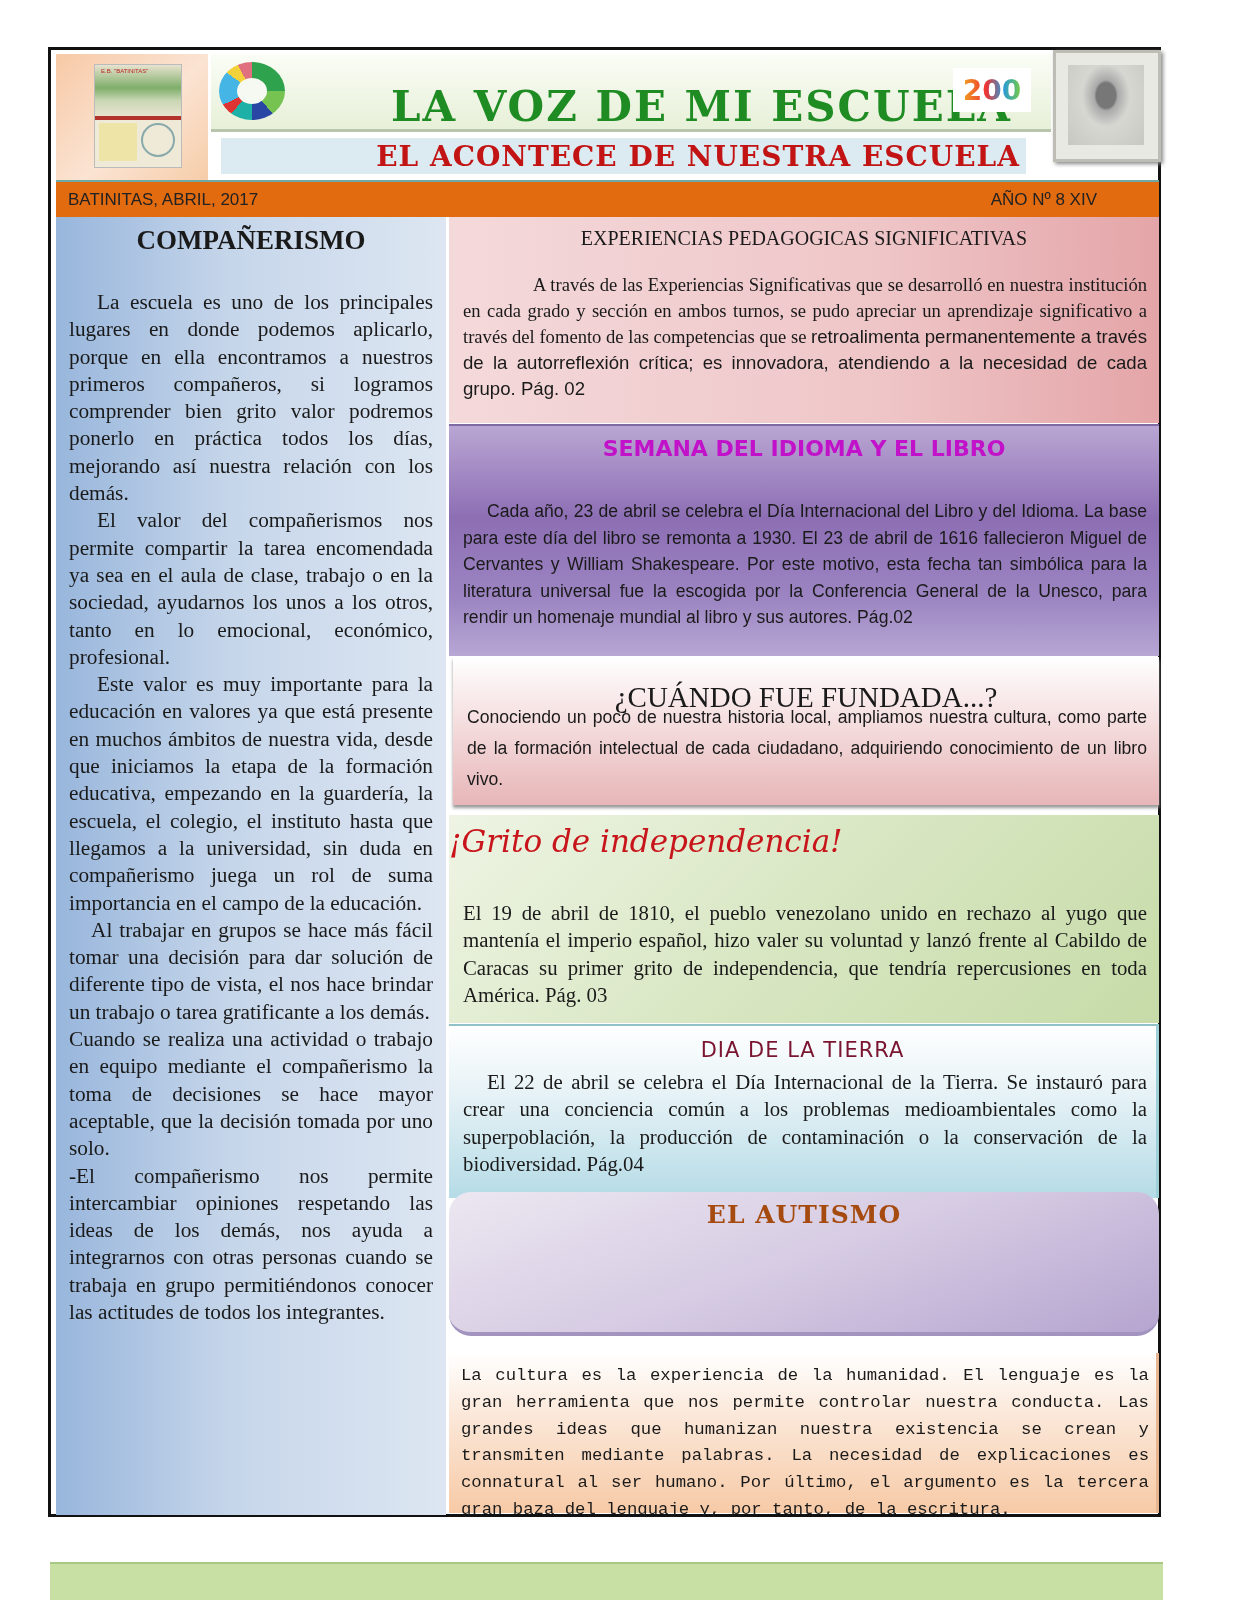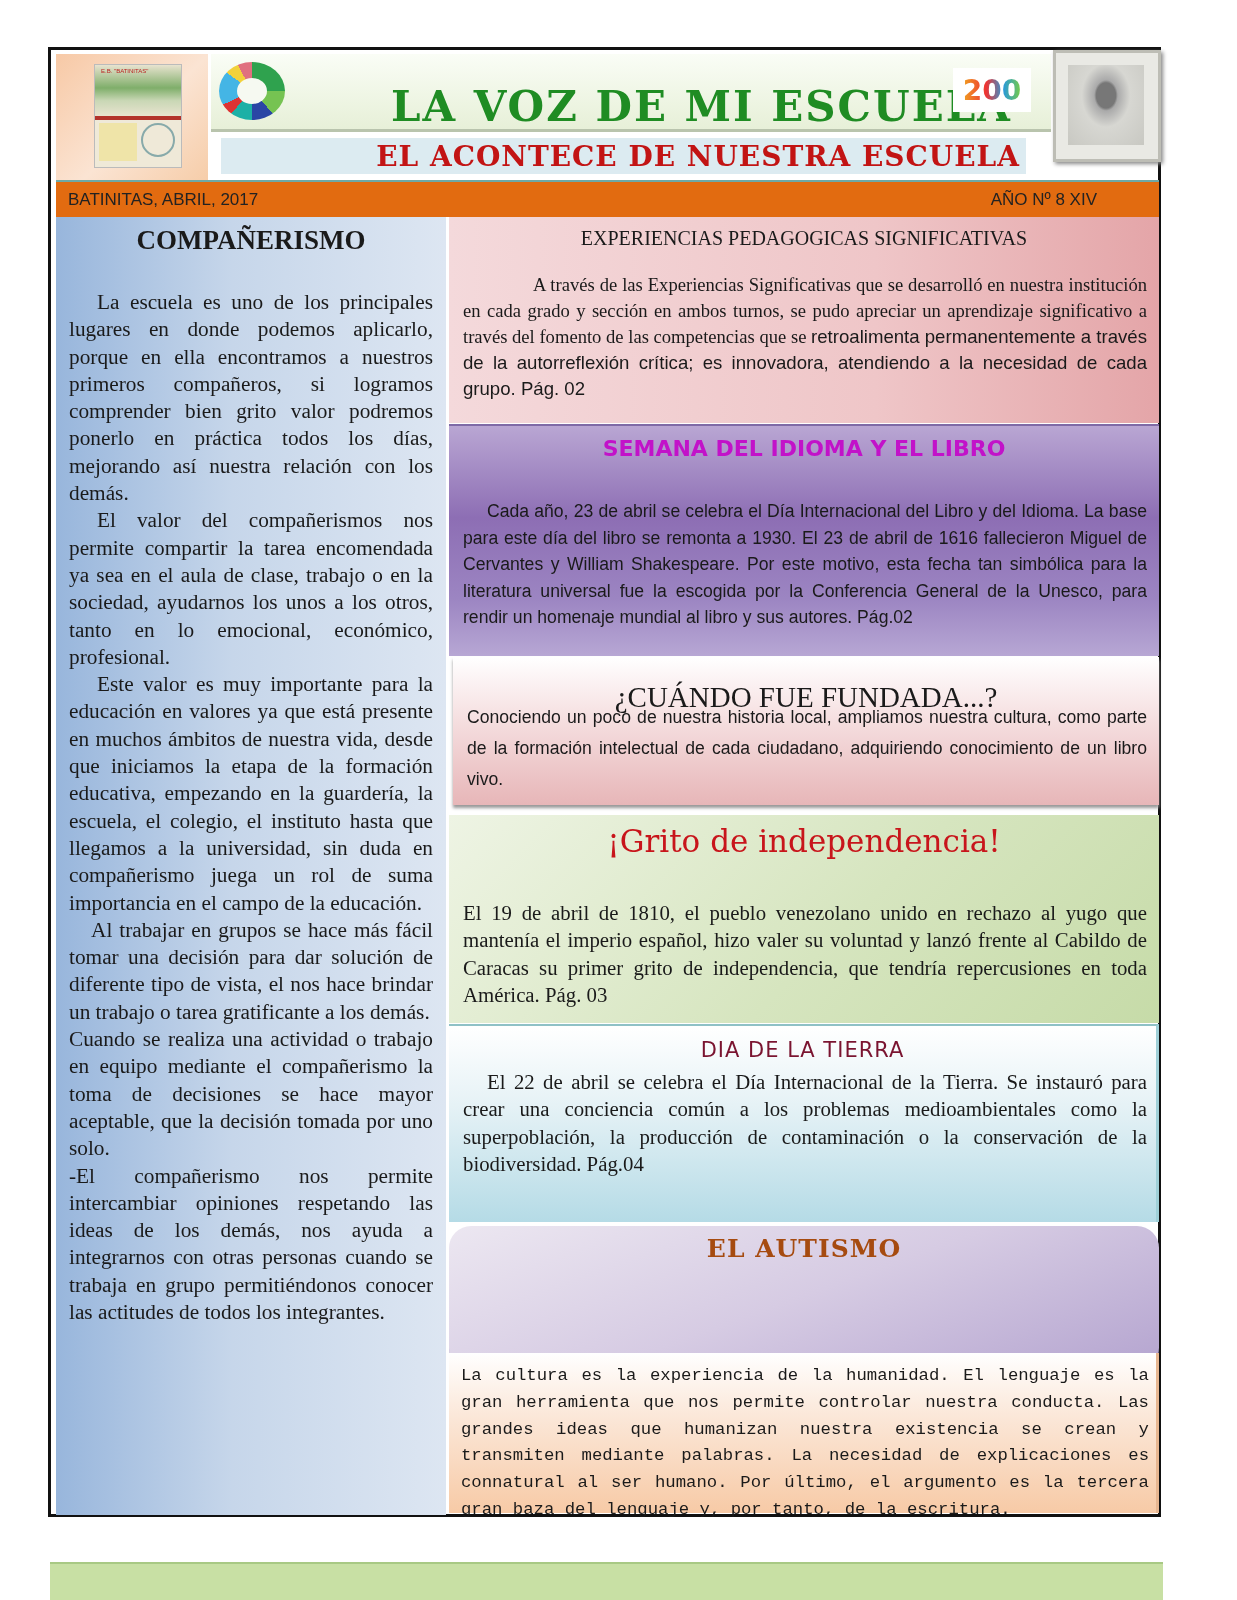--- a/index.html
+++ b/index.html
@@ -39,26 +39,26 @@
   .b1 h3{margin:0;position:absolute;left:0;right:0;top:10px;text-align:center;font-weight:normal;font-size:20px;font-family:"Liberation Serif",serif;}
   .b1 .txt{position:absolute;left:14px;top:55px;width:684px;font-size:18.6px;line-height:26px;text-align:justify;}
   .sans{font-family:"Liberation Sans",sans-serif;}
   .b2{top:374px;height:232px;background:linear-gradient(180deg,#b9a6d3 0%,#8d6eb4 40%,#9c85c2 75%,#b7a7d4 100%);border-top:2px solid #7f6aa6;}
   .b2 h3{margin:0;position:absolute;left:0;right:0;top:10px;text-align:center;font-family:"DejaVu Sans",sans-serif;font-weight:bold;font-size:22px;color:#c212c9;}
   .b2 .txt{position:absolute;left:14px;top:72px;width:684px;font-family:"Liberation Sans",sans-serif;font-size:17.6px;line-height:26.6px;text-align:justify;overflow:hidden;height:158px;}
   .b3{top:607px;left:402px;width:706px;height:148px;background:linear-gradient(180deg,#fff 0%,#f7e4e5 35%,#e7b6b8 100%);box-shadow:0 3px 3px #999;}
   .b3 h3{margin:16px;position:absolute;left:0;right:0;top:8px;text-align:center;font-weight:normal;font-size:29px;font-family:"Liberation Serif",serif;}
   .b3 .txt{position:absolute;left:14px;top:45px;width:680px;font-family:"Liberation Sans",sans-serif;font-size:17.6px;line-height:31px;text-align:justify;}
   .b4{top:765px;height:208px;background:linear-gradient(135deg,#eef4e4 0%,#d6e5bf 55%,#c6dba8 100%);}
-  .b4 h3{margin:0;position:absolute;left:0;right:0;top:8px;text-align:center;font-weight:normal;font-size:31px;color:#c8151b;font-family:"DejaVu Serif",serif;}
+  .b4 h3{margin:0;position:absolute;left:0;right:0;top:8px;font-style:italic;font-weight:normal;font-size:31px;color:#c8151b;font-family:"DejaVu Serif",serif;}
   .b4 .txt{position:absolute;left:14px;top:84px;width:684px;font-size:20.8px;line-height:27.4px;text-align:justify;}
-  .b5{top:974px;height:198px;background:linear-gradient(180deg,#fff 0%,#e6f2f6 40%,#b5dbe6 100%);border-top:2px solid #8fc1c6;border-right:3px solid #9fd0d8;padding-left:37px;}
+  .b5{top:974px;height:174px;background:linear-gradient(180deg,#fff 0%,#e6f2f6 40%,#b5dbe6 100%);border-top:2px solid #8fc1c6;border-right:3px solid #9fd0d8;padding-left:37px;}
   .b5 h3{margin:0;position:absolute;left:0;right:0;top:12px;text-align:center;font-weight:normal;font-size:21px;color:#7a1430;font-family:"DejaVu Sans",sans-serif;letter-spacing:1px;}
   .b5 .txt{position:absolute;left:14px;top:42px;width:684px;font-size:20.8px;line-height:27.4px;text-align:justify;}
-  .b6{top:1176px;height:144px;background:linear-gradient(160deg,#ece7f1 0%,#d6cbe3 50%,#b5a5d0 100%);border-bottom:4px solid #a293bf;border-radius:22px;}
+  .b6{top:1142px;height:144px;background:linear-gradient(160deg,#ece7f1 0%,#d6cbe3 50%,#b5a5d0 100%);border-bottom:4px solid #a293bf;border-radius:22px;}
   .b6 h3{margin:0;position:absolute;left:0;right:0;top:8px;text-align:center;font-weight:bold;font-size:25px;color:#a64b10;font-family:"DejaVu Serif",serif;letter-spacing:1px;}
   .b6 .txt{position:absolute;left:12px;top:42px;width:690px;font-size:21px;line-height:31px;}
   .b6 .pg{font-family:"Liberation Sans",sans-serif;font-size:17px;}
   .b7{top:1303px;height:160px;background:linear-gradient(180deg,#fff 0%,#fbe7d8 40%,#f7caa6 100%);border-right:3px solid #e7b690;}
   .b7 .txt{position:absolute;left:12px;top:10px;width:688px;font-family:Liberation Mono, monospace;font-size:17.3px;line-height:26.8px;text-align:justify;}
   .footer-strip{position:absolute;left:50px;top:1562px;width:1113px;height:40px;background:#c8e0a4;border-top:2px solid #a8c984;}
 </style>
 </head>
 <body>
 

